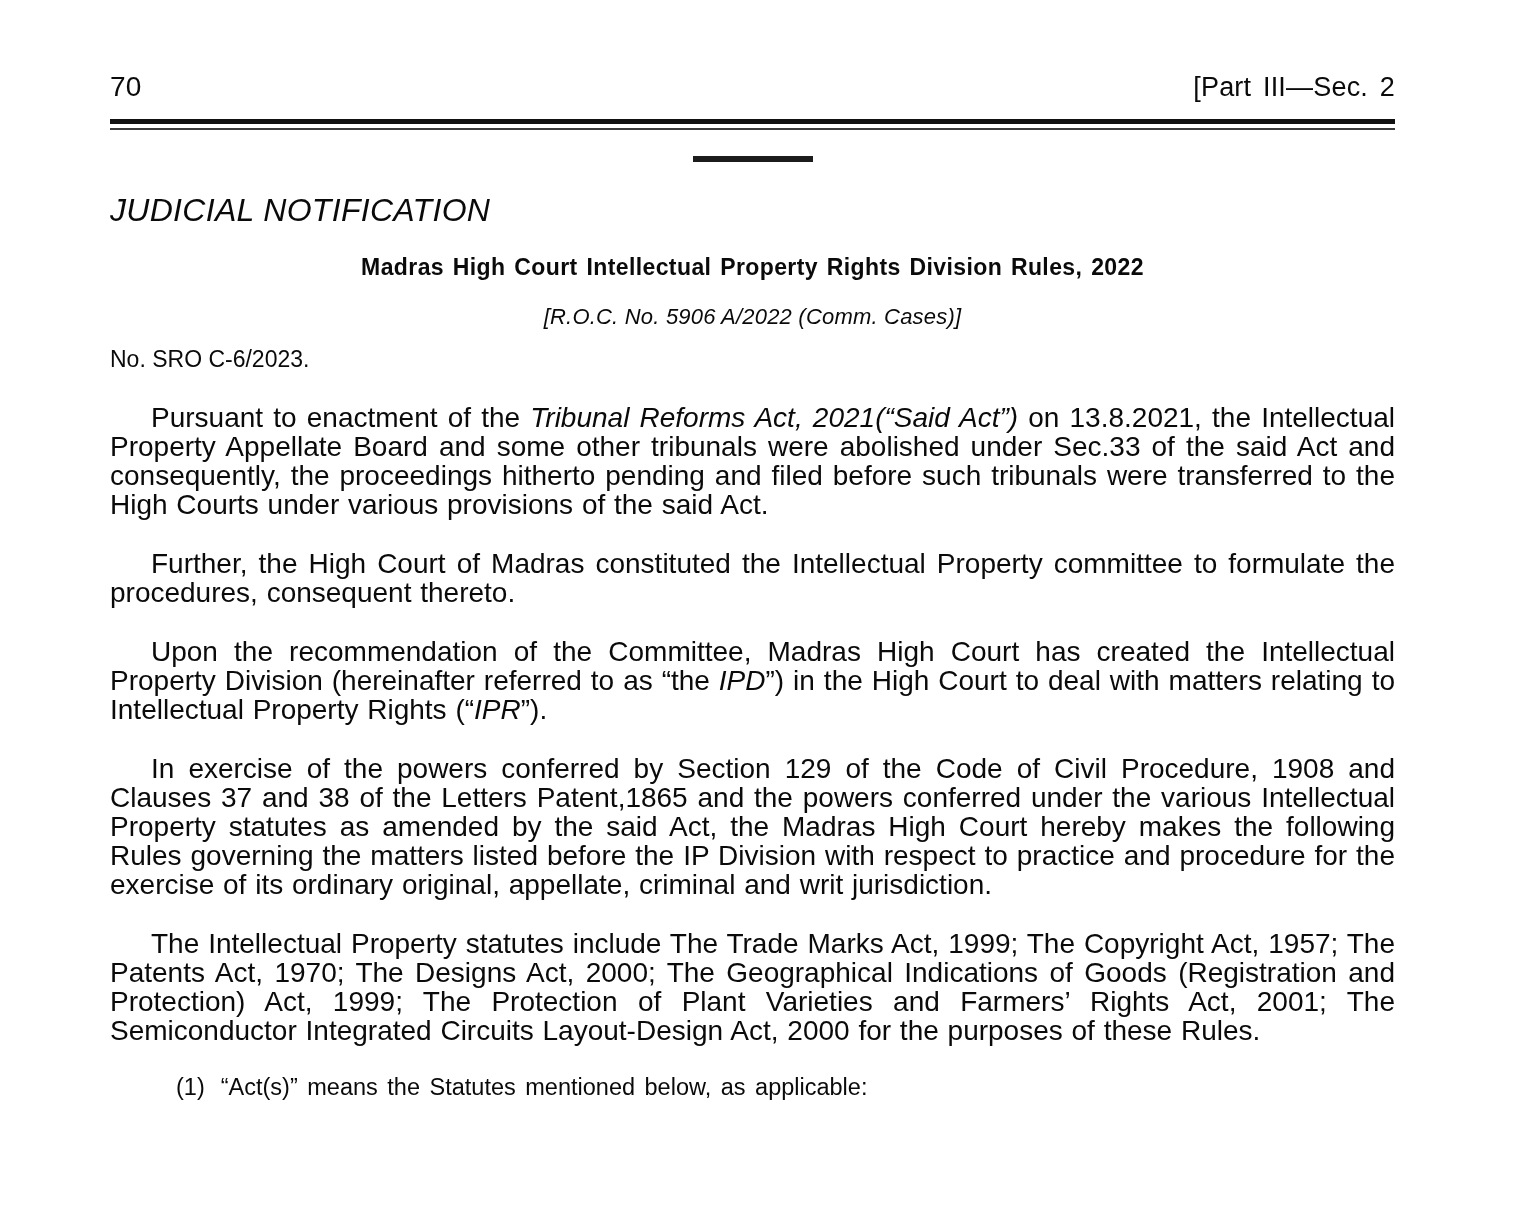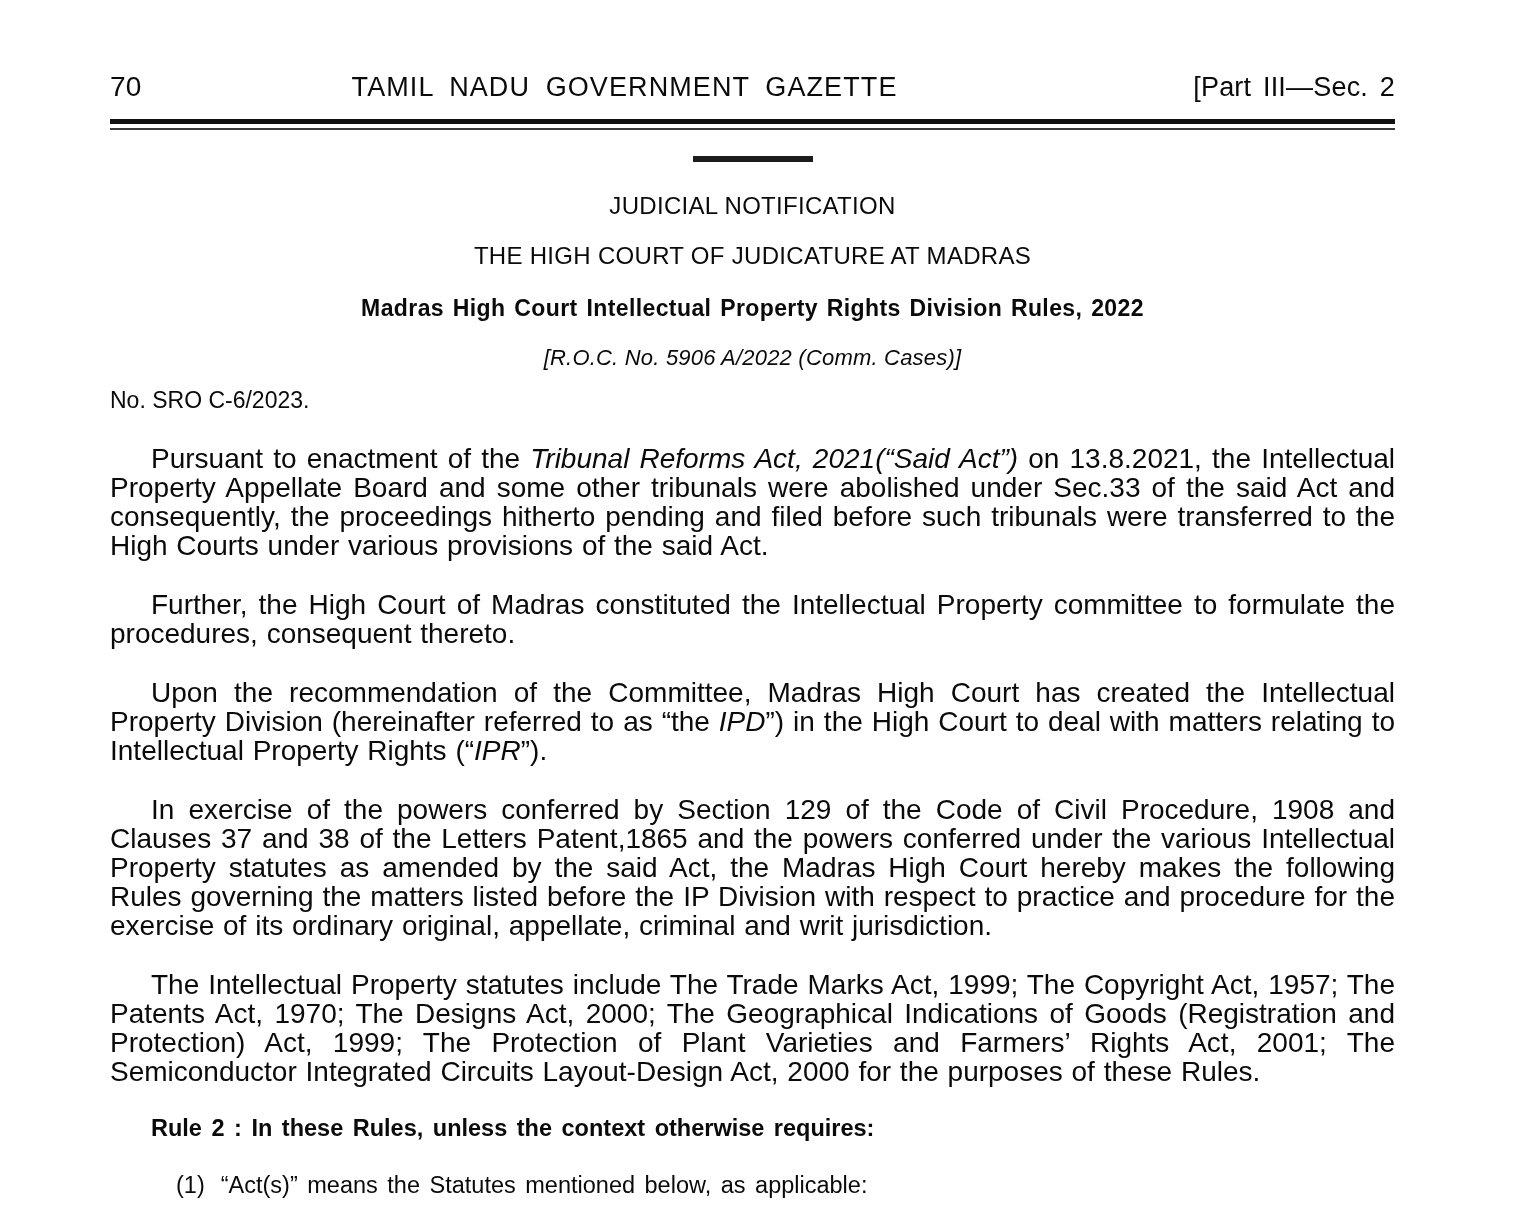--- a/index.html
+++ b/index.html
@@ -80,23 +80,24 @@
     font-weight: bold;
     letter-spacing: 0.3px;
   }
   .short-divider {
     width: 120px;
     height: 6px;
     background: #1c1c1c;
     margin: 26px auto 0 auto;
   }
   .centre-line {
-    text-align: center;
-    font-size: 24px;
+    text-align: left;
+    font-size: 32px;
     letter-spacing: 0.3px;
+    font-style: italic;
   }
   .jud-notif { margin-top: 30px; }
   .high-court { margin-top: 22px; }
   .rules-title {
     margin-top: 25px;
     text-align: center;
     font-size: 23px;
     font-weight: bold;
     letter-spacing: 0.4px;
     word-spacing: 2px;
@@ -156,47 +157,44 @@
   .clause-num { margin-right: 16px; }
 </style>
 </head>
 <body>
 
 <div class="page">
   <div class="content">
 
     <div class="runhead">
       <span class="folio">70</span>
-      <span class="gaz-title">TAMIL NADU GOVERNMENT GAZETTE</span>
       <span class="part">[Part III—Sec. 2</span>
     </div>
 
     <div class="double-rule">
       <div class="bar-thick"></div>
       <div class="bar-gap"></div>
       <div class="bar-thin"></div>
     </div>
 
     <div class="short-divider"></div>
 
     <div class="centre-line jud-notif">JUDICIAL NOTIFICATION</div>
-    <div class="centre-line high-court">THE HIGH COURT OF JUDICATURE AT MADRAS</div>
     <div class="rules-title">Madras High Court Intellectual Property Rights Division Rules, 2022</div>
     <div class="roc">[R.O.C. No. 5906 A/2022 (Comm. Cases)]</div>
     <div class="sro">No. SRO C-6/2023.</div>
 
     <p class="body-para"><span>Pursuant to enactment of the </span><i>Tribunal Reforms Act, 2021(“Said Act”)</i><span> on 13.8.2021, the Intellectual Property Appellate Board and some other tribunals were abolished under Sec.33 of the said Act and consequently, the proceedings hitherto pending and filed before such tribunals were transferred to the High Courts under various provisions of the said Act.</span></p>
 
     <p class="body-para">Further, the High Court of Madras constituted the Intellectual Property committee to formulate the procedures, consequent thereto.</p>
 
     <p class="body-para"><span>Upon the recommendation of the Committee, Madras High Court has created the Intellectual Property Division (hereinafter referred to as “the </span><i>IPD</i><span>”) in the High Court to deal with matters relating to Intellectual Property Rights (“</span><i>IPR</i><span>”).</span></p>
 
     <p class="body-para">In exercise of the powers conferred by Section 129 of the Code of Civil Procedure, 1908 and Clauses 37 and 38 of the Letters Patent,1865 and the powers conferred under the various Intellectual Property statutes as amended by the said Act, the Madras High Court hereby makes the following Rules governing the matters listed before the IP Division with respect to practice and procedure for the exercise of its ordinary original, appellate, criminal and writ jurisdiction.</p>
 
     <p class="body-para">The Intellectual Property statutes include The Trade Marks Act, 1999; The Copyright Act, 1957; The Patents Act, 1970; The Designs Act, 2000; The Geographical Indications of Goods (Registration and Protection) Act, 1999; The Protection of Plant Varieties and Farmers’ Rights Act, 2001; The Semiconductor Integrated Circuits Layout-Design Act, 2000 for the purposes of these Rules.</p>
 
 
-    <p class="rule-head">Rule 2 :  In these Rules, unless the context otherwise requires:</p>
 
     <p class="clause"><span class="clause-num">(1)</span><span>“Act(s)” means the Statutes mentioned below, as applicable:</span></p>
 
   </div>
 </div>
 
 </body></html>

